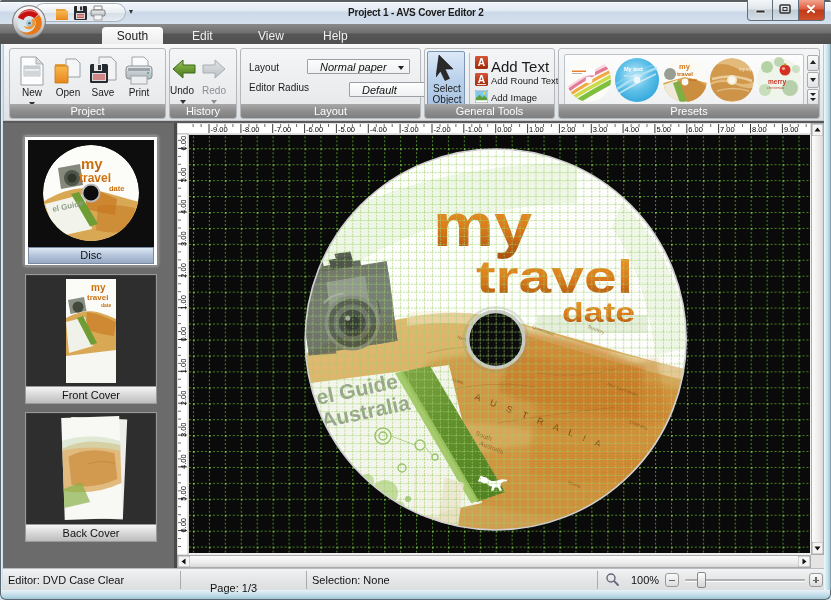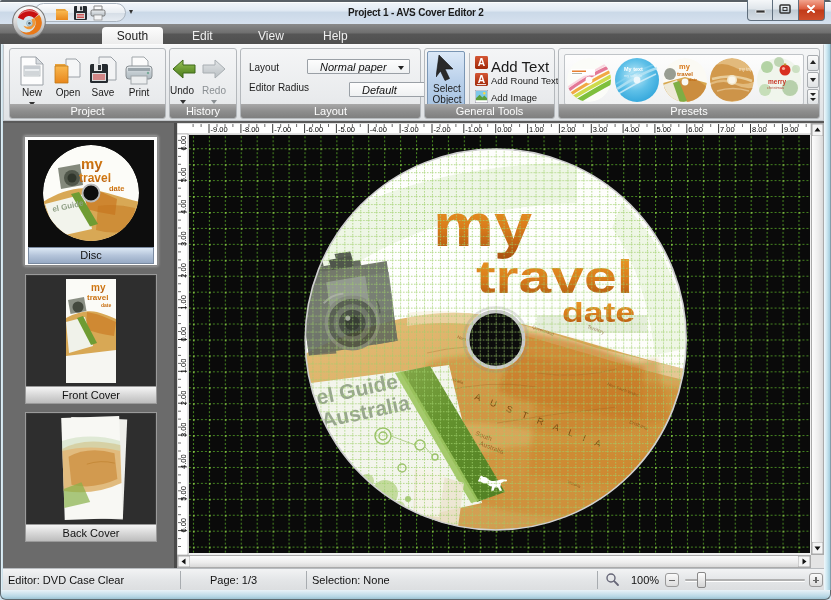--- a/index.html
+++ b/index.html
@@ -804,21 +804,21 @@
       <svg class="abs" style="left:620px;top:0;" width="12" height="11" viewBox="0 0 12 11">
           <rect width="12" height="11" fill="#f4f4f4" stroke="#999" stroke-width="0.8"></rect>
           <path d="M4.5 2.5 l4 3 -4 3 z" fill="#111"></path>
         </svg>
     </div>
     <div class="abs" style="left:634px;top:432px;width:13px;height:13px;background:#e4e4e4;"></div>
   </div>
   <div class="abs" id="statusbar">
     <span style="position:absolute;left:5px;top:5px;">Editor: DVD Case Clear</span>
     <div class="sbsep" style="left:177px;"></div>
-    <span style="position:absolute;left:183px;top:5px;padding-left:24px;">Page: 1/3</span>
+    <span style="position:absolute;left:183px;top:13px;padding-left:24px;">Page: 1/3</span>
     <div class="sbsep" style="left:303px;"></div>
     <span style="position:absolute;left:309px;top:5px;">Selection: None</span>
     <div class="sbsep" style="left:594px;"></div>
     <svg style="position:absolute;left:602px;top:3px;" width="16" height="16" viewBox="0 0 16 16">
       <circle cx="6" cy="6" r="4" fill="none" stroke="#667" stroke-width="1.4"></circle>
       <path d="M9.2 9.2 L13 13" stroke="#667" stroke-width="1.8" stroke-linecap="round"></path>
     </svg>
     <span style="position:absolute;left:628px;top:5px;">100%</span>
     <div style="position:absolute;left:662px;top:4px;width:14px;height:14px;border-radius:3px;border:1px solid #999;background:linear-gradient(#fafafa,#dcdcdc);">
       <div style="position:absolute;left:3px;top:5.5px;width:6px;height:1.6px;background:#666;"></div>

